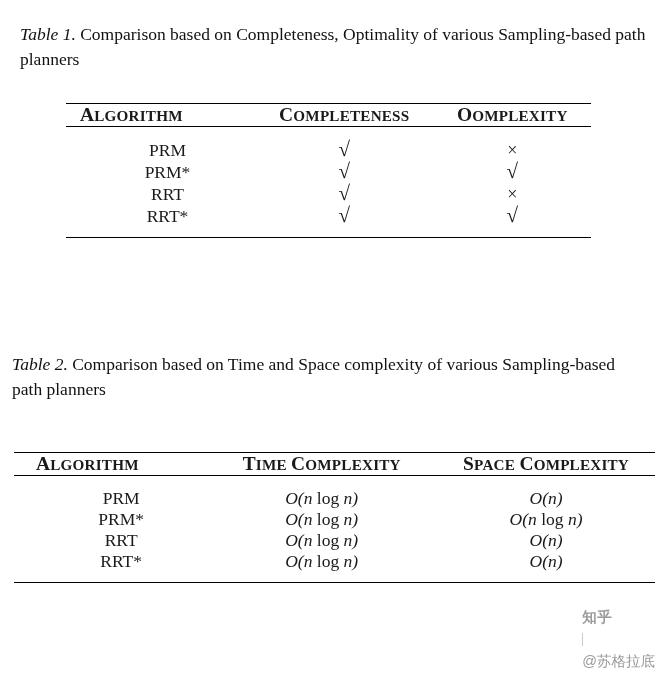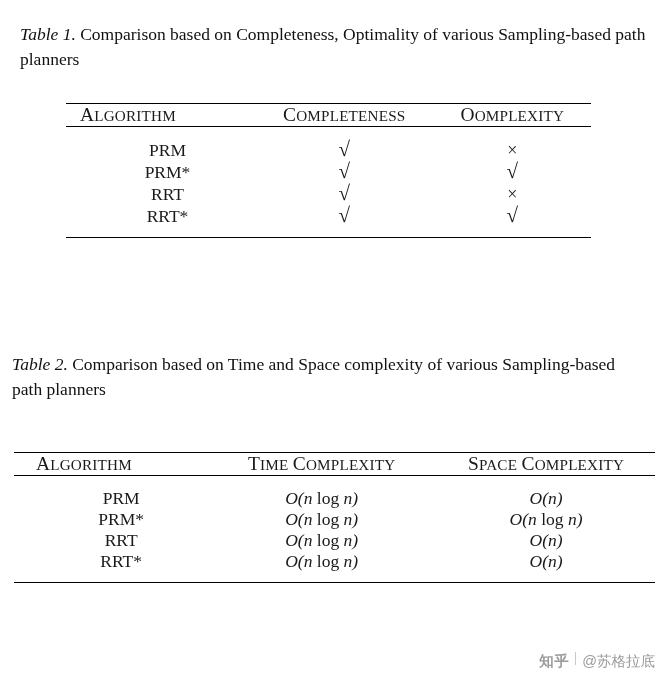--- a/index.html
+++ b/index.html
@@ -72,21 +72,21 @@
 
   .rule-top, .rule-mid, .rule-bot {
     height: 0;
     border-top: 1px solid #000;
   }
   .rule-top { border-top-width: 1.3px; }
   .rule-mid { border-top-width: 1px; }
   .rule-bot { border-top-width: 1.3px; }
 
   .head-row th {
-    font-weight: normal;
+    font-weight: bold;
     font-size: 16.5px;
     font-variant: small-caps;
     letter-spacing: 0.2px;
     padding: 11px 0 11px 0;
     text-align: center;
     white-space: nowrap;
   }
   .head-row th.col-alg {
     text-align: left;
   }
@@ -144,20 +144,21 @@
   .watermark {
     position: absolute;
     right: 14px;
     bottom: 10px;
     display: flex;
     align-items: flex-start;
     gap: 6px;
     color: #9b9b9b;
     font-size: 14.5px;
     font-family: "Liberation Sans", sans-serif;
+    flex-direction: column;
   }
   .wm-logo {
     font-weight: bold;
     font-size: 14.5px;
     color: #9b9b9b;
     letter-spacing: 0.5px;
   }
   .wm-sep {
     width: 1px;
     height: 13px;

